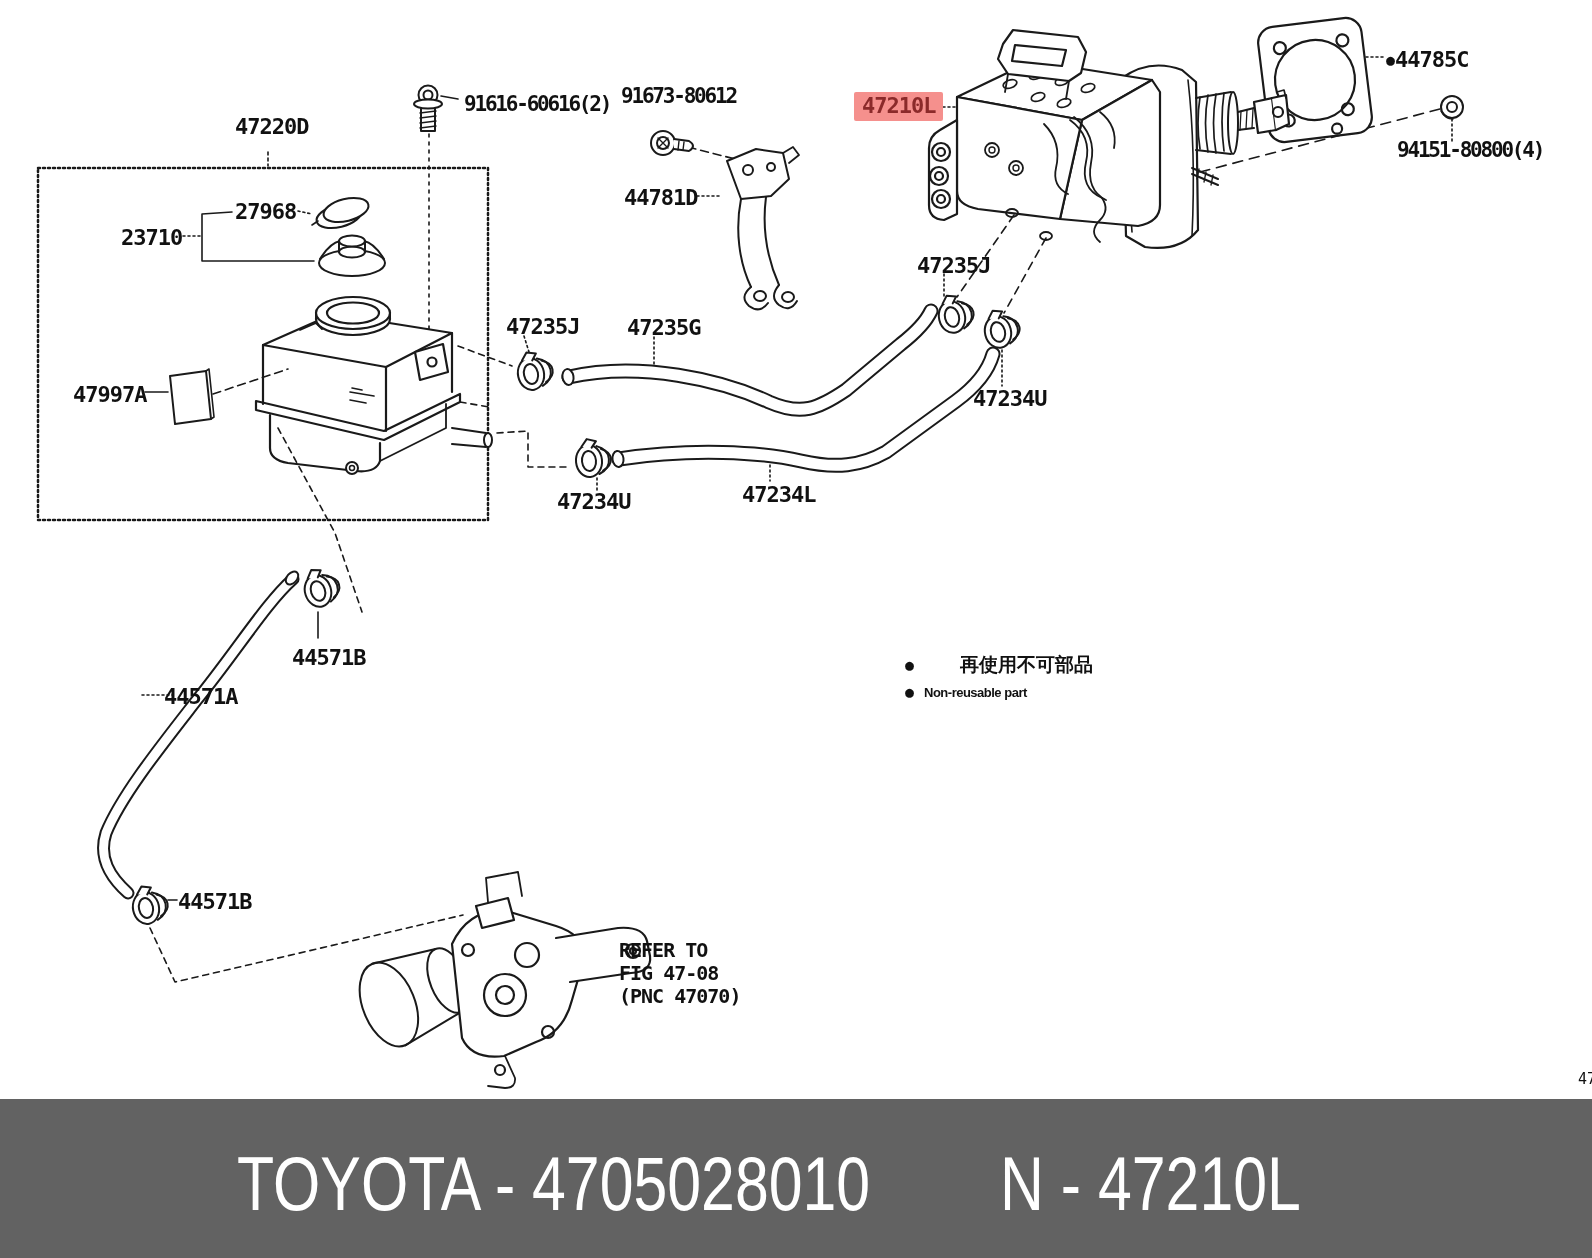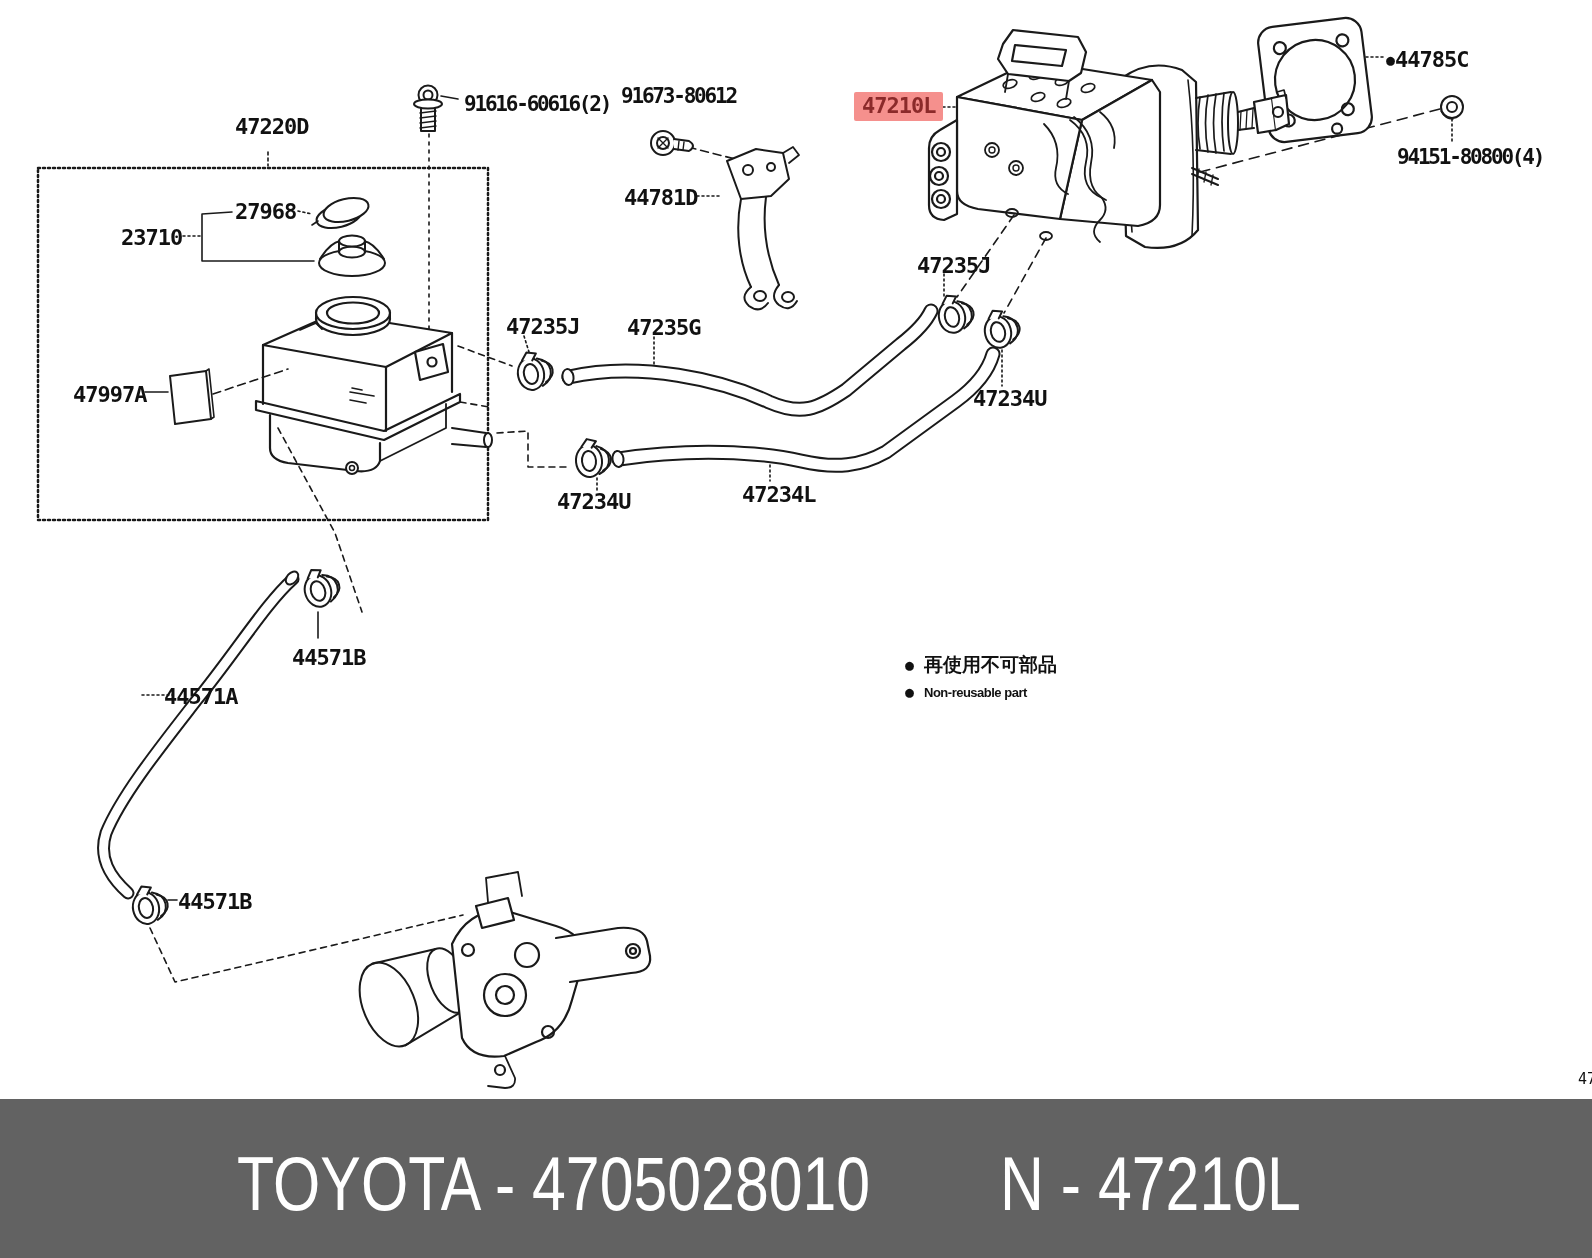--- a/index.html
+++ b/index.html
@@ -16,21 +16,21 @@
   .part-label{position:absolute;font-weight:700;font-size:22px;line-height:1.0;
               letter-spacing:-1px;white-space:nowrap;color:#111;cursor:pointer;}
   .part-label.long{font-size:21px;letter-spacing:-2.2px;text-align:center;}
   .part-label.highlight{background:var(--highlight-bg);color:var(--highlight-text);
               padding:3px 8px 4px 8px;border-radius:2px;}
   .with-dot{display:flex;align-items:center;gap:1px;}
   .with-dot .dot{font-size:15px;line-height:1;}
   #legend{position:absolute;left:905px;top:652px;display:flex;flex-direction:column;gap:7px;}
   .legend-row{display:flex;align-items:center;gap:10px;white-space:nowrap;}
   .legend-dot{font-size:15px;line-height:1;}
-  .legend-jp{font-size:19px;font-weight:700;font-family:"DejaVu Sans",sans-serif;}
+  .legend-jp{font-size:19px;font-weight:700;font-family:"DejaVu Sans",sans-serif;margin-left:36px;}
   .legend-en{font-size:13px;font-weight:700;font-family:"Liberation Sans",sans-serif;letter-spacing:-0.5px;}
   #refer-note{position:absolute;left:619px;top:939px;font-weight:700;font-size:20px;
               letter-spacing:-1px;line-height:23px;white-space:pre;}
   #diagram-code{position:absolute;left:1578px;top:1070px;font-size:15px;font-weight:400;
               font-family:"DejaVu Sans Mono",monospace;letter-spacing:0px;}
   #footer-bar{position:absolute;left:0;top:1099px;width:1592px;height:159px;
               background:var(--footer-bg);}
   .footer-text{position:absolute;top:1146px;color:var(--footer-text);
               font-family:"Liberation Sans",sans-serif;font-weight:400;font-size:76px;
               line-height:1;transform:scaleX(0.8);transform-origin:left center;white-space:pre;}
@@ -302,36 +302,37 @@
   <div class="part-label" style="left:627px;top:317px">47235G</div>
   <div class="part-label" style="left:557px;top:491px">47234U</div>
   <div class="part-label" style="left:742px;top:484px">47234L</div>
   <div class="part-label" style="left:917px;top:255px">47235J</div>
   <div class="part-label" style="left:973px;top:388px">47234U</div>
   <div class="part-label highlight" style="left:854px;top:92px">47210L</div>
   <div class="part-label with-dot" style="left:1386px;top:49px">
     <span class="dot">●</span>
       <span>44785C</span>
   </div>
-  <div class="part-label long" style="left:1397px;top:147px">94151-80800(4)</div>
+  <div class="part-label long" style="left:1397px;top:140px">94151-80800(4)</div>
   <div class="part-label" style="left:292px;top:647px">44571B</div>
   <div class="part-label" style="left:164px;top:686px">44571A</div>
   <div class="part-label" style="left:178px;top:891px">44571B</div>
 
   <div id="legend">
     <div class="legend-row">
       <span class="legend-dot">●</span>
       <span class="legend-jp">再使用不可部品</span>
     </div>
     <div class="legend-row">
       <span class="legend-dot">●</span>
       <span class="legend-en">Non-reusable part</span>
     </div>
   </div>
 
+  <div id="refer-note"><div>REFER TO</div><div>FIG 47-08</div><div>(PNC 47070)</div></div>
 
   <div id="diagram-code">479182C</div>
 
   <div id="footer-bar"></div>
   <span class="footer-text" id="footer-left">TOYOTA - 4705028010</span>
   <span class="footer-text" id="footer-right">N - 47210L</span>
 
 </div>
 
 </body></html>

